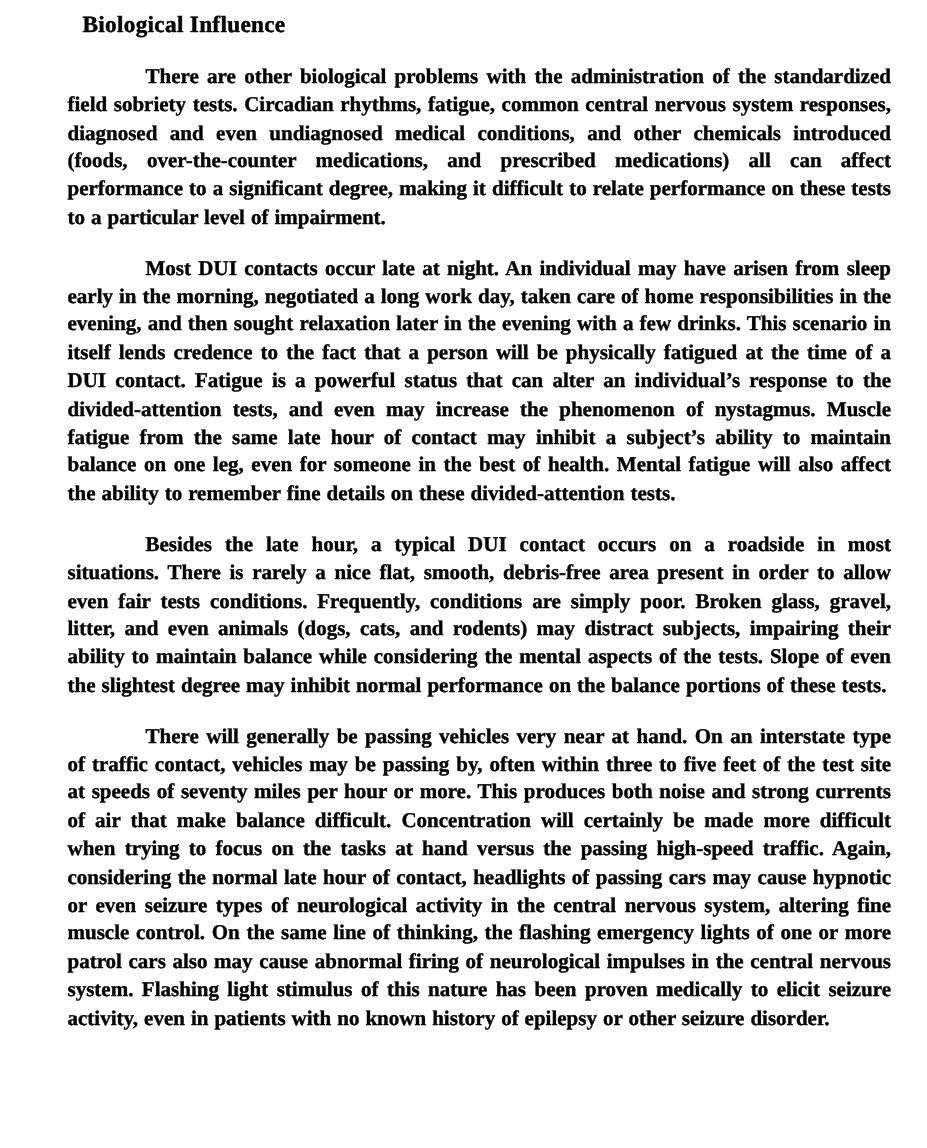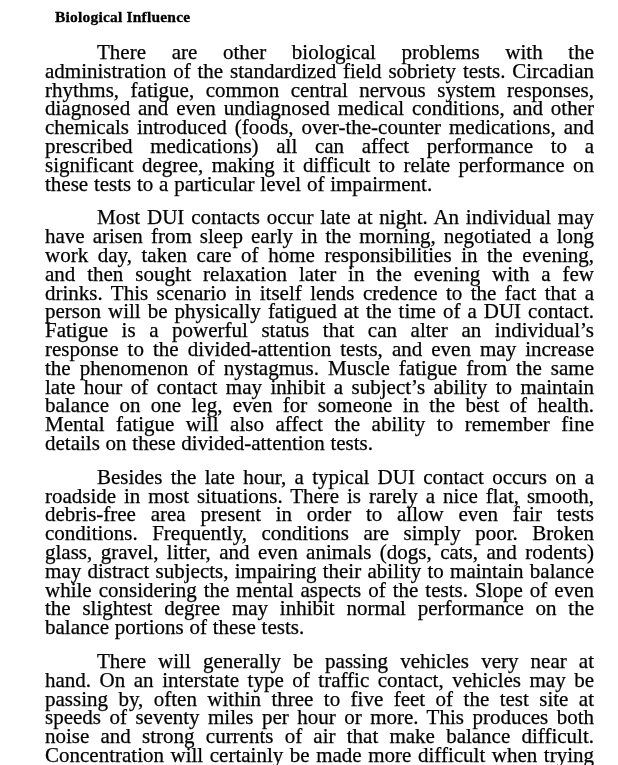--- a/index.html
+++ b/index.html
@@ -23,26 +23,27 @@
   }
   .heading {
     font-size: 15.5px;
     font-weight: 700;
     margin: 0 0 17px 10px;
     letter-spacing: 0.2px;
     -webkit-text-stroke: 0.3px #000;
   }
   .body-text p {
     margin: 0 0 15px 0;
-    font-size: 21px;
+    font-size: 14px;
     line-height: 18.8px;
     text-align: justify;
     text-indent: 52px;
     -webkit-text-stroke: 0.25px #000;
     word-spacing: 0.5px;
+    font-weight: bold;
   }
   .body-text p:last-child {
     margin-bottom: 0;
   }
 </style>
 </head>
 <body>
 
 <div class="page">
   <h1 class="heading">Biological Influence</h1>

